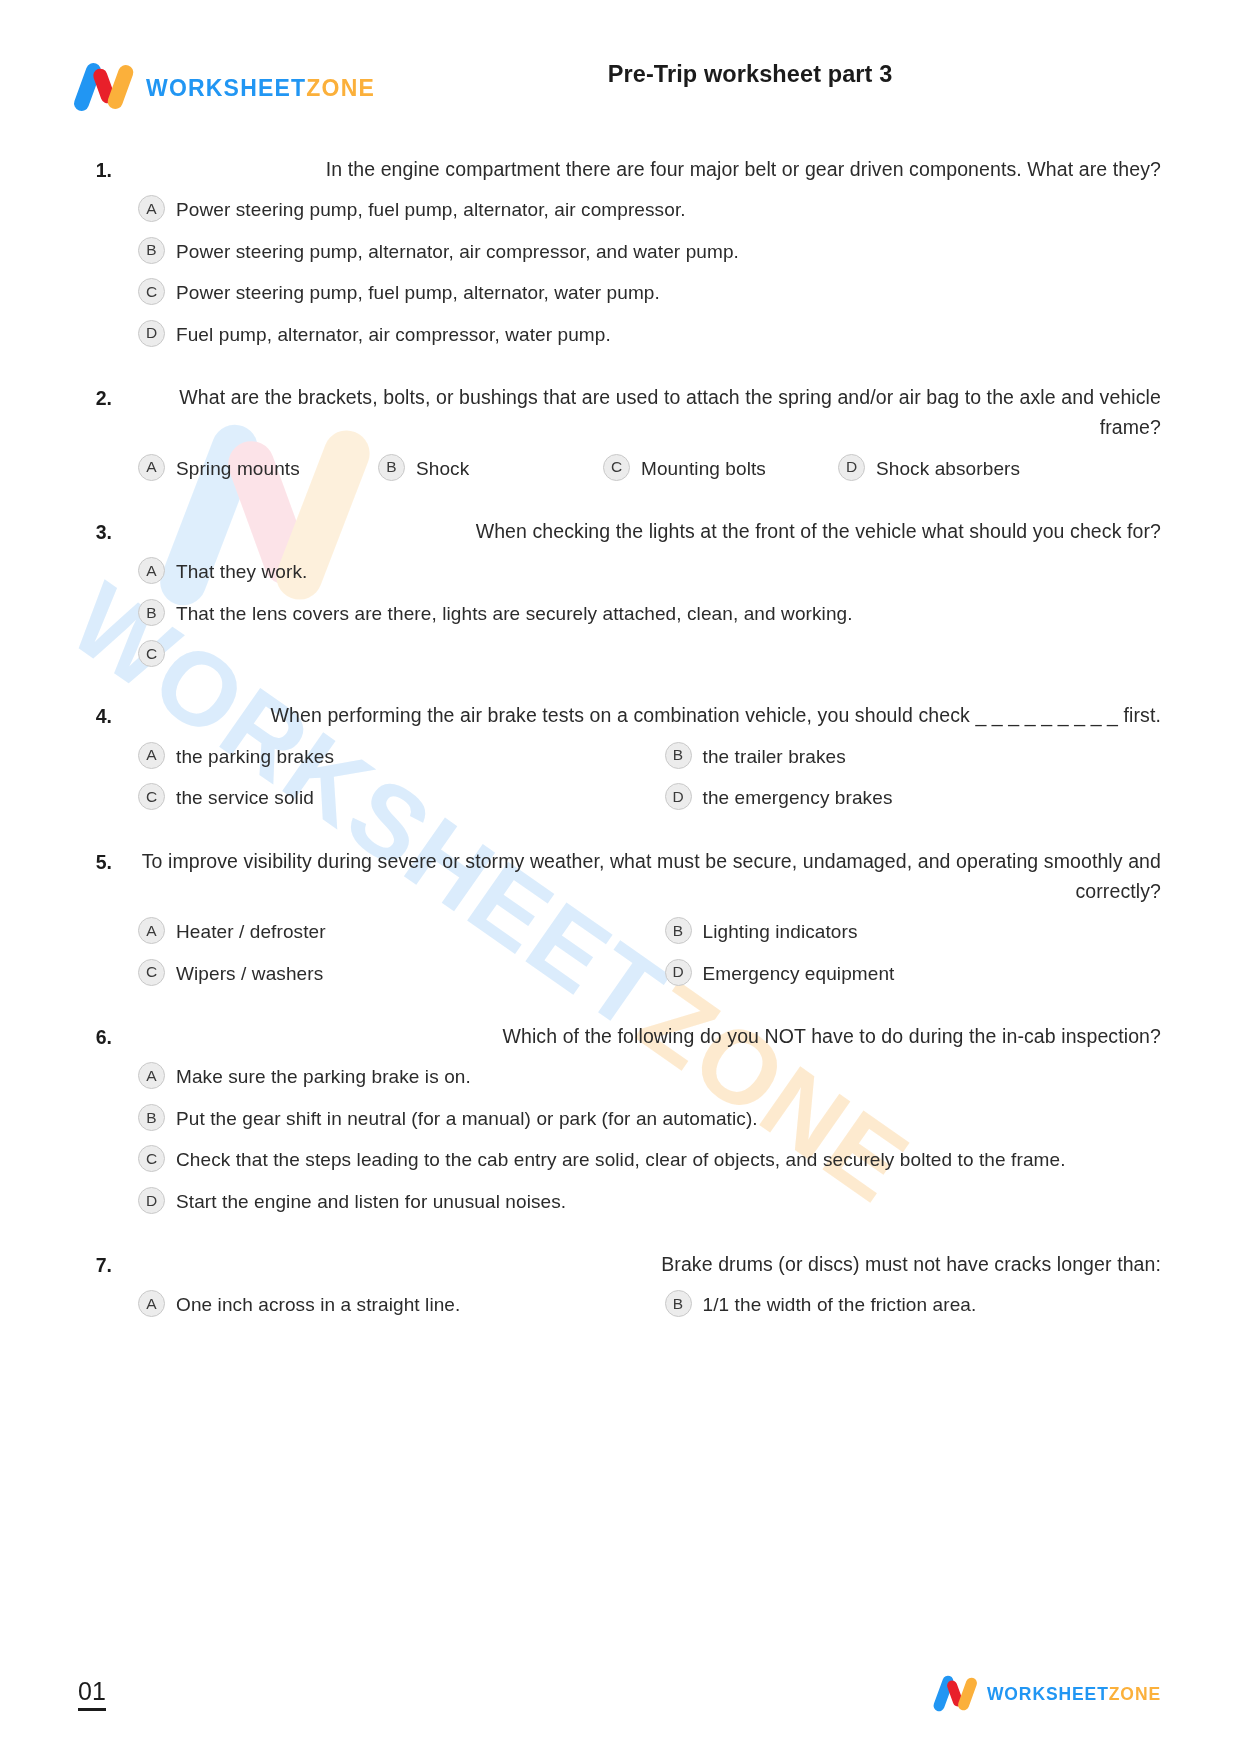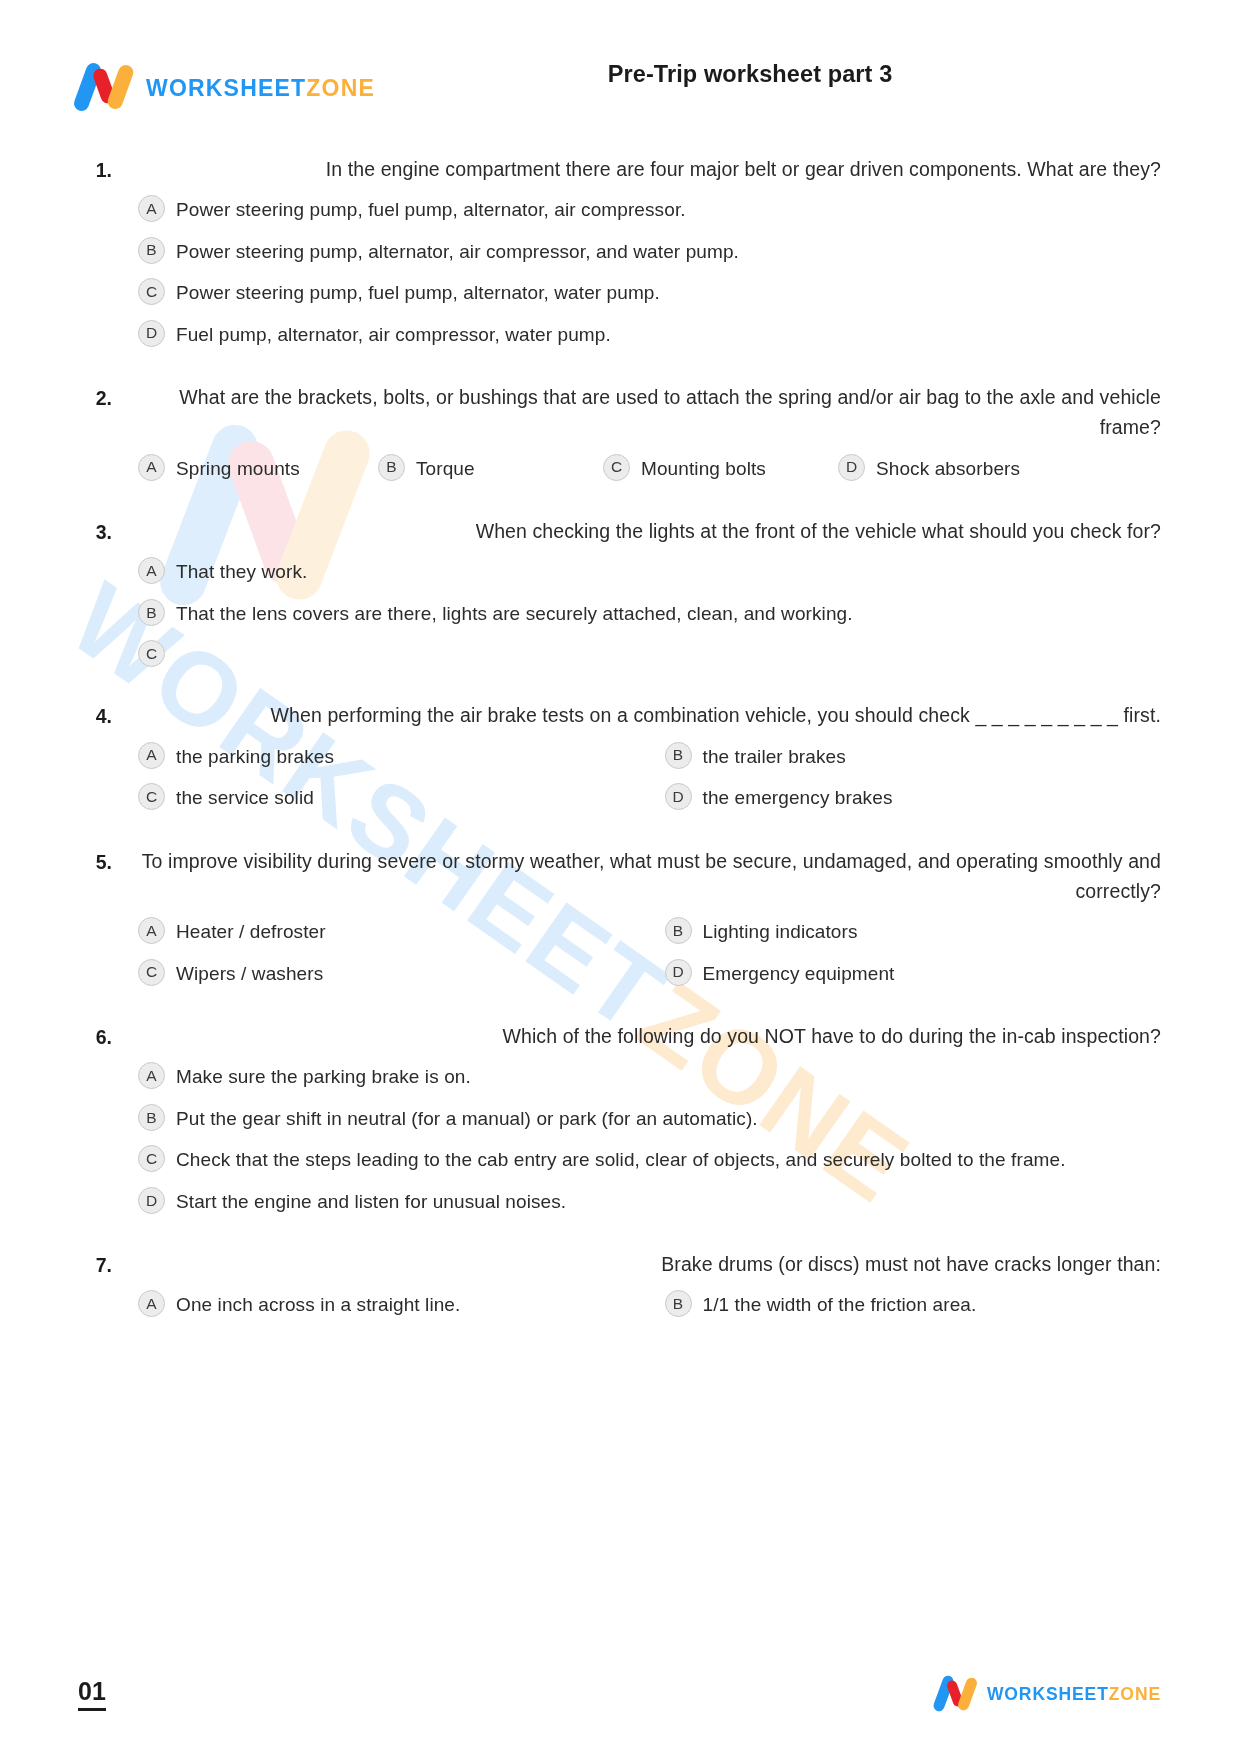--- a/index.html
+++ b/index.html
@@ -70,21 +70,21 @@
   .opts-grid2 { display:grid; grid-template-columns:1fr 1fr; gap:12px 30px; padding-left:12px; }
   .opts-row4 { display:flex; gap:0; padding-left:12px; align-items:flex-start; }
   .opts-row4 .opt { flex:0 0 auto; }
   .opts-row4 .opt:nth-child(1) { width:240px; }
   .opts-row4 .opt:nth-child(2) { width:225px; }
   .opts-row4 .opt:nth-child(3) { width:235px; }
 
   
   .footer { position:relative; z-index:2; display:flex; align-items:center; justify-content:space-between; padding-top:14px; }
   .page-no {
-    font-size:25px; font-weight:700; color:#1b1b1b;
+    font-size:25px; font-weight:400; color:#1b1b1b;
     border-bottom:3px solid #1b1b1b; padding-bottom:2px; line-height:1.1;
   }
   .brand-sm { display:flex; align-items:center; gap:9px; }
   .brand-sm .logo-mark { width:42px; height:39px; }
   .brand-sm .logo-mark .sb { width:11px; height:37px; left:2px;  top:0; border-radius:7px; }
   .brand-sm .logo-mark .sr { width:10px; height:27px; left:14px; top:5px; border-radius:7px; }
   .brand-sm .logo-mark .so { width:11px; height:34px; left:26px; top:2px; border-radius:7px; }
   .brand-sm .logo-text { font-size:17.5px; letter-spacing:.9px; }
 </style>
 </head>
@@ -144,21 +144,21 @@
         <div class="q-num">2.</div>
         <div class="q-body">
           <div class="q-text">What are the brackets, bolts, or bushings that are used to attach the spring and/or air bag to the axle and vehicle frame?</div>
           <div class="opts-row4">
             <div class="opt">
               <div class="badge">A</div>
               <div class="opt-label">Spring mounts</div>
             </div>
             <div class="opt">
               <div class="badge">B</div>
-              <div class="opt-label">Torque</div>
+              <div class="opt-label">Shock</div>
             </div>
             <div class="opt">
               <div class="badge">C</div>
               <div class="opt-label">Mounting bolts</div>
             </div>
             <div class="opt">
               <div class="badge">D</div>
               <div class="opt-label">Shock absorbers</div>
             </div>
           </div>

